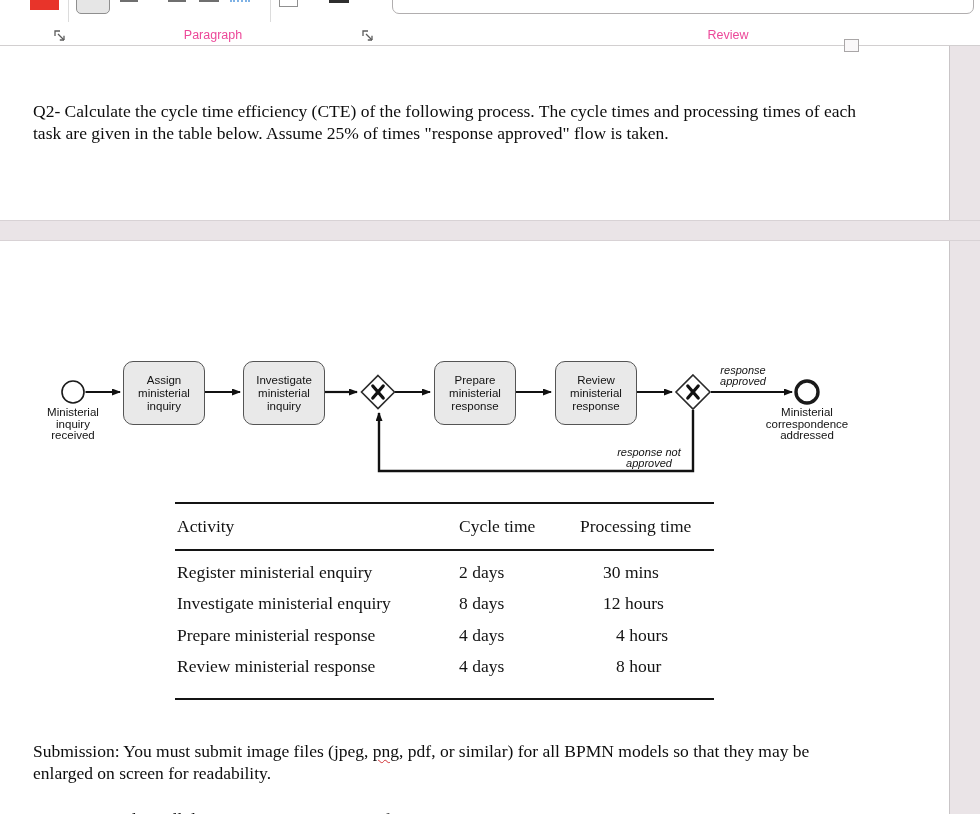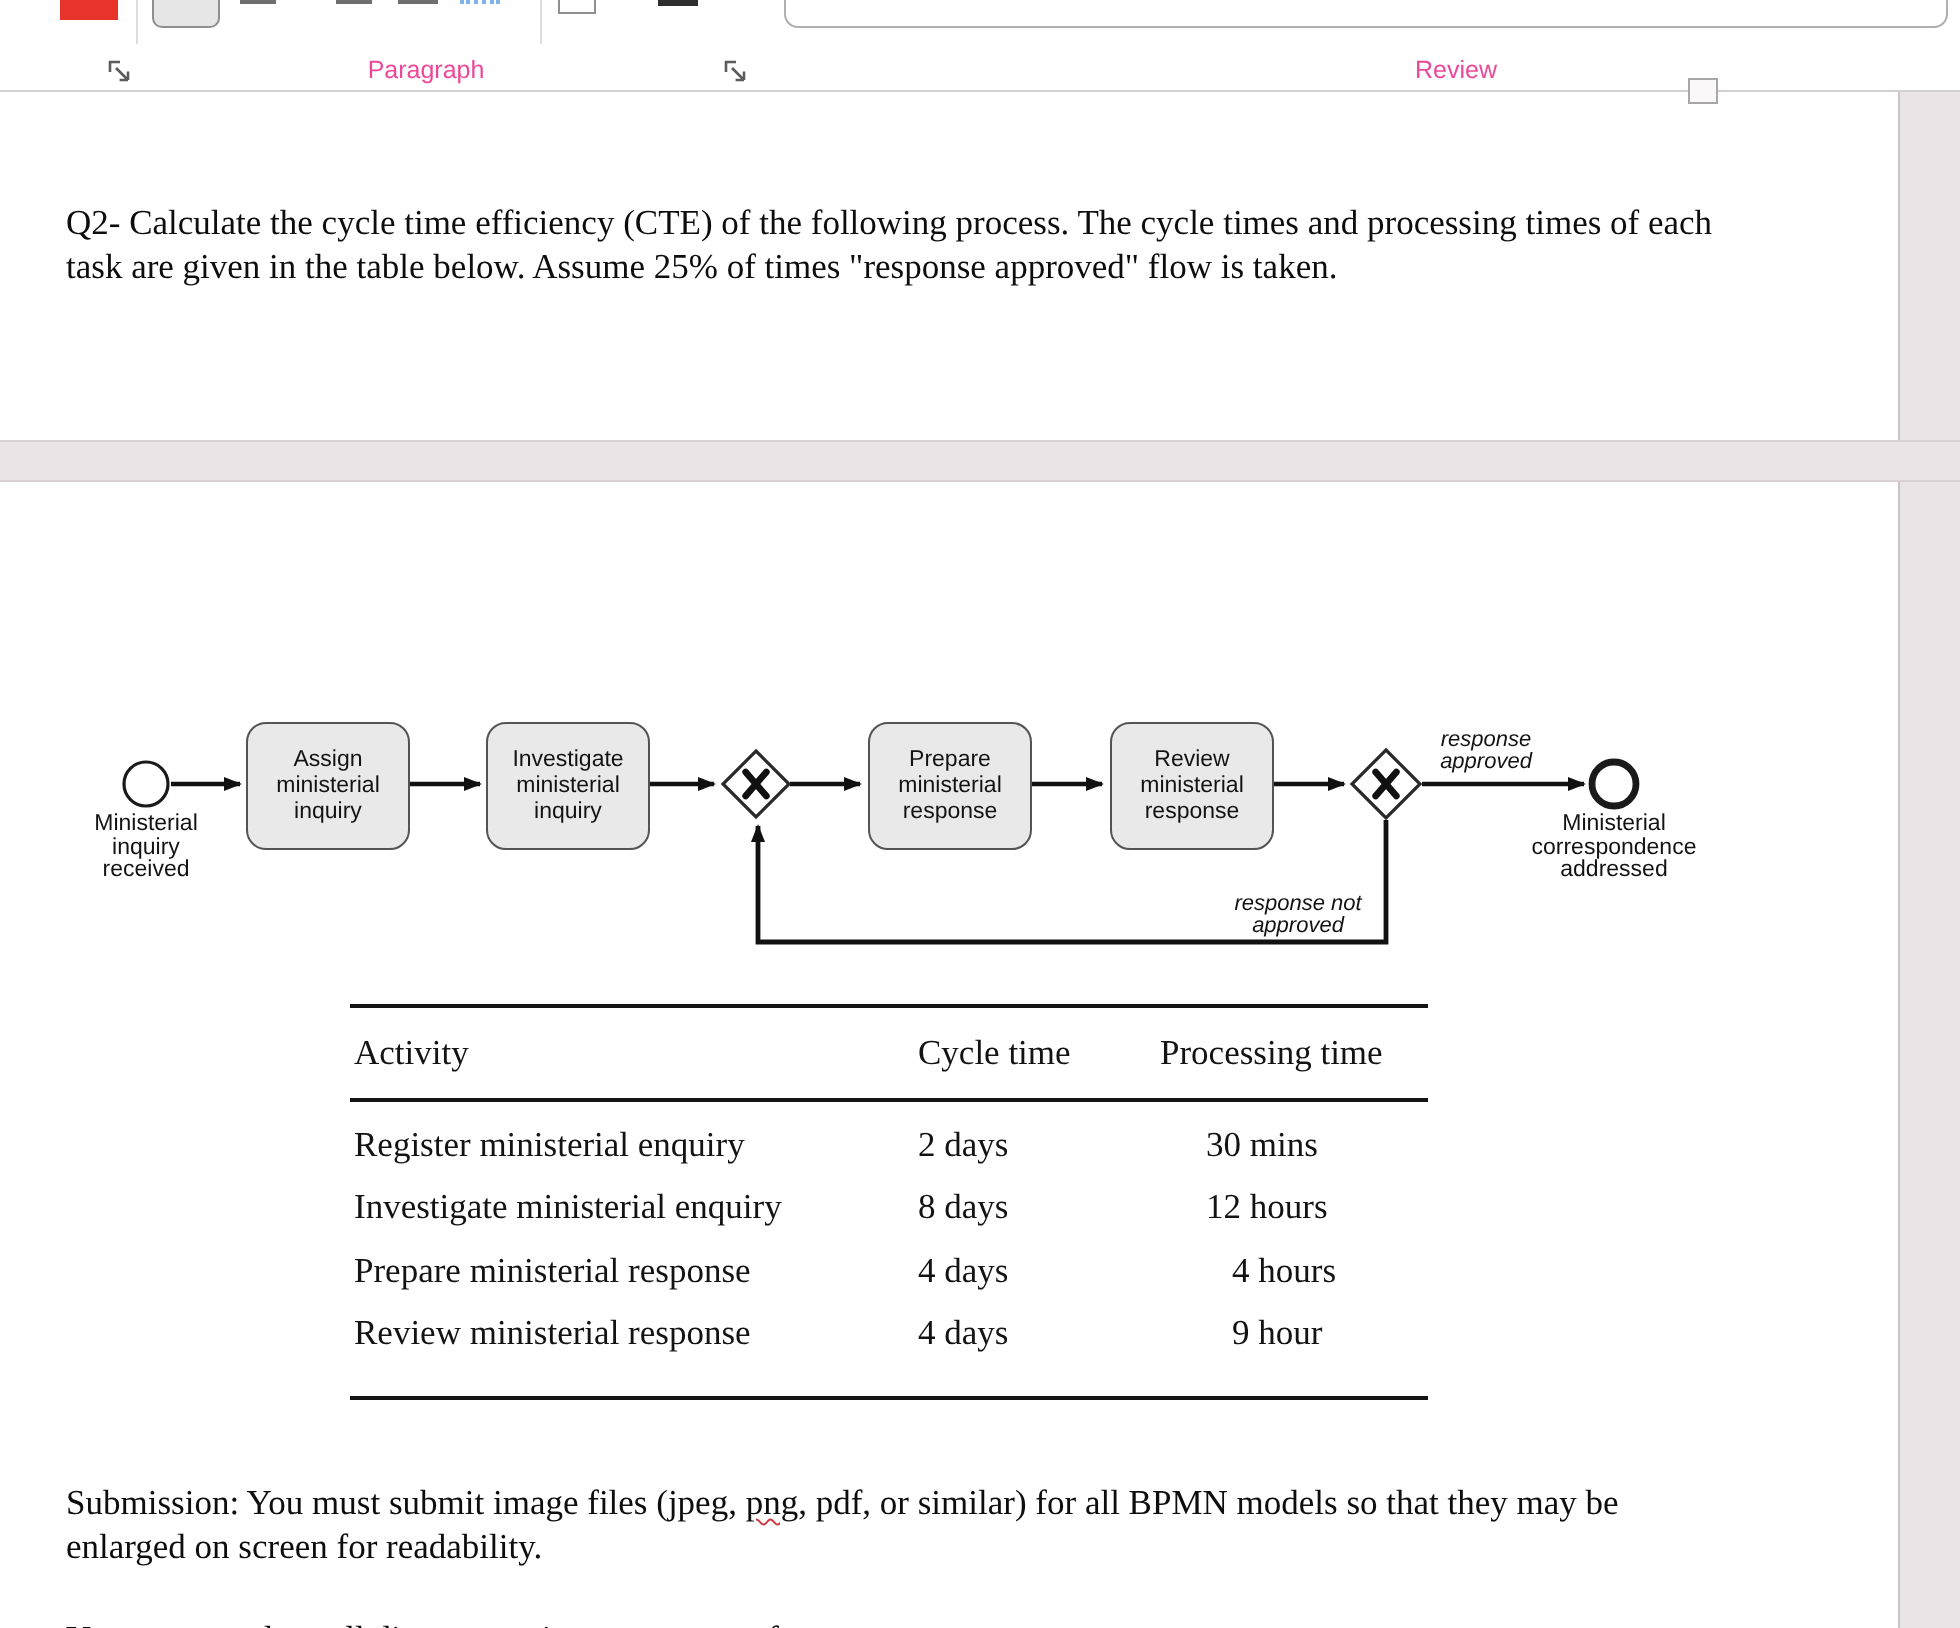--- a/index.html
+++ b/index.html
@@ -164,20 +164,20 @@
       <span class="c3b">12 hours</span>
     </div>
     <div class="tr">
       <span class="c1">Prepare ministerial response</span>
       <span class="c2">4 days</span>
       <span class="c3b indent1">4 hours</span>
     </div>
     <div class="tr">
       <span class="c1">Review ministerial response</span>
       <span class="c2">4 days</span>
-      <span class="c3b indent1">9 hour</span>
+      <span class="c3b indent1">8 hour</span>
     </div>
   </div>
 </div>
 
 <p class="para submission-para"><span class="b">Submission</span><span>: You must submit image files (jpeg, </span><span class="misspell">png</span><span>, pdf, or similar) for all BPMN models so that they may be enlarged on screen for readability.</span></p>
 
 <p class="para produce-para"><span>You must produce all diagrams using computer software.</span></p>
 
 </body></html>

